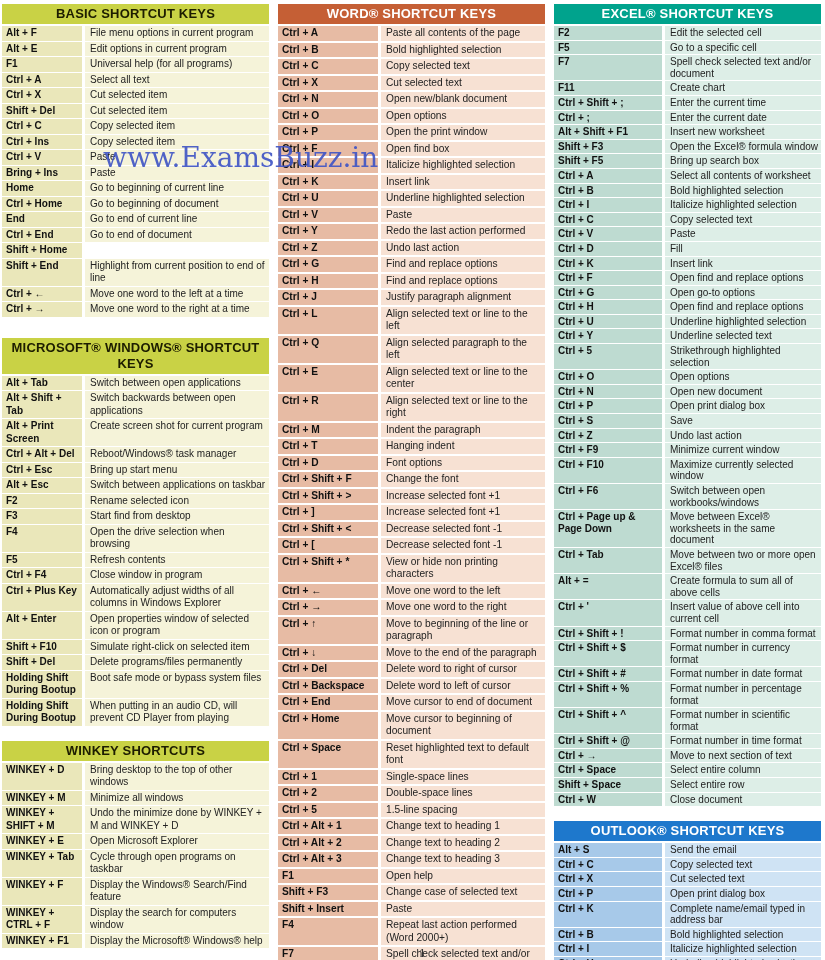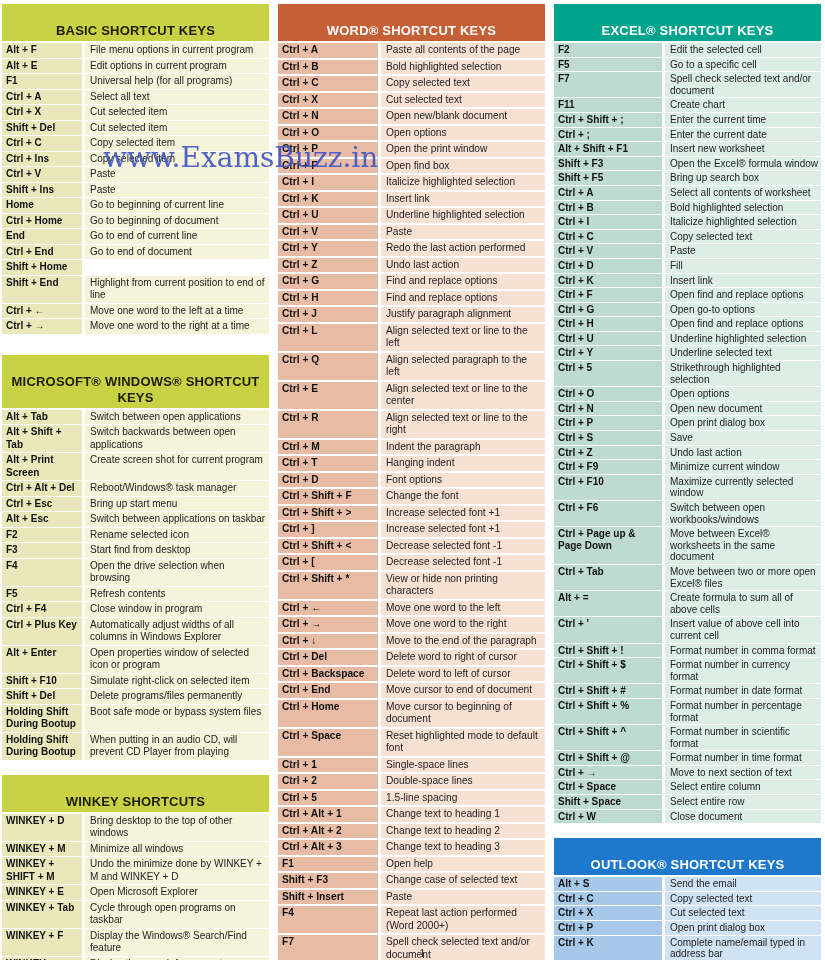--- a/index.html
+++ b/index.html
@@ -19,21 +19,21 @@
   .panel { width: 100%; }
   .panel-gap-lg { margin-top: 20px; }
   .panel-gap-md { margin-top: 14px; }
   .panel-title {
     background: var(--header-bg, #ccc);
     color: var(--header-fg, #000);
     font-weight: bold;
     text-align: center;
     font-size: 13px;
     line-height: 16px;
-    padding: 19px 0 2px 0;
+    padding: 2px 0 2px 0;
     margin-bottom: 2px;
     letter-spacing: 0.2px;
   }
   .rows { display: flex; flex-direction: column; }
   .row { display: flex; margin-bottom: 1px; }
   .key {
     background: var(--key-bg, #eee);
     font-weight: bold;
     color: #111;
     width: var(--key-w, 84px);
@@ -117,21 +117,21 @@
           </div>
           <div class="row">
             <div class="key">Ctrl + Ins</div>
             <div class="desc">Copy selected item</div>
           </div>
           <div class="row">
             <div class="key">Ctrl + V</div>
             <div class="desc">Paste</div>
           </div>
           <div class="row">
-            <div class="key">Shift + Ins</div>
+            <div class="key">Bring + Ins</div>
             <div class="desc">Paste</div>
           </div>
           <div class="row">
             <div class="key">Home</div>
             <div class="desc">Go to beginning of current line</div>
           </div>
           <div class="row">
             <div class="key">Ctrl + Home</div>
             <div class="desc">Go to beginning of document</div>
           </div>
@@ -398,20 +398,24 @@
           </div>
           <div class="row">
             <div class="key">Ctrl + ←</div>
             <div class="desc">Move one word to the left</div>
           </div>
           <div class="row">
             <div class="key">Ctrl + →</div>
             <div class="desc">Move one word to the right</div>
           </div>
           <div class="row">
+            <div class="key">Ctrl + ↑</div>
+            <div class="desc">Move to beginning of the line or paragraph</div>
+          </div>
+          <div class="row">
             <div class="key">Ctrl + ↓</div>
             <div class="desc">Move to the end of the paragraph</div>
           </div>
           <div class="row">
             <div class="key">Ctrl + Del</div>
             <div class="desc">Delete word to right of cursor</div>
           </div>
           <div class="row">
             <div class="key">Ctrl + Backspace</div>
             <div class="desc">Delete word to left of cursor</div>
@@ -419,21 +423,21 @@
           <div class="row">
             <div class="key">Ctrl + End</div>
             <div class="desc">Move cursor to end of document</div>
           </div>
           <div class="row">
             <div class="key">Ctrl + Home</div>
             <div class="desc">Move cursor to beginning of document</div>
           </div>
           <div class="row">
             <div class="key">Ctrl + Space</div>
-            <div class="desc">Reset highlighted mode to default font</div>
+            <div class="desc">Reset highlighted text to default font</div>
           </div>
           <div class="row">
             <div class="key">Ctrl + 1</div>
             <div class="desc">Single-space lines</div>
           </div>
           <div class="row">
             <div class="key">Ctrl + 2</div>
             <div class="desc">Double-space lines</div>
           </div>
           <div class="row">

